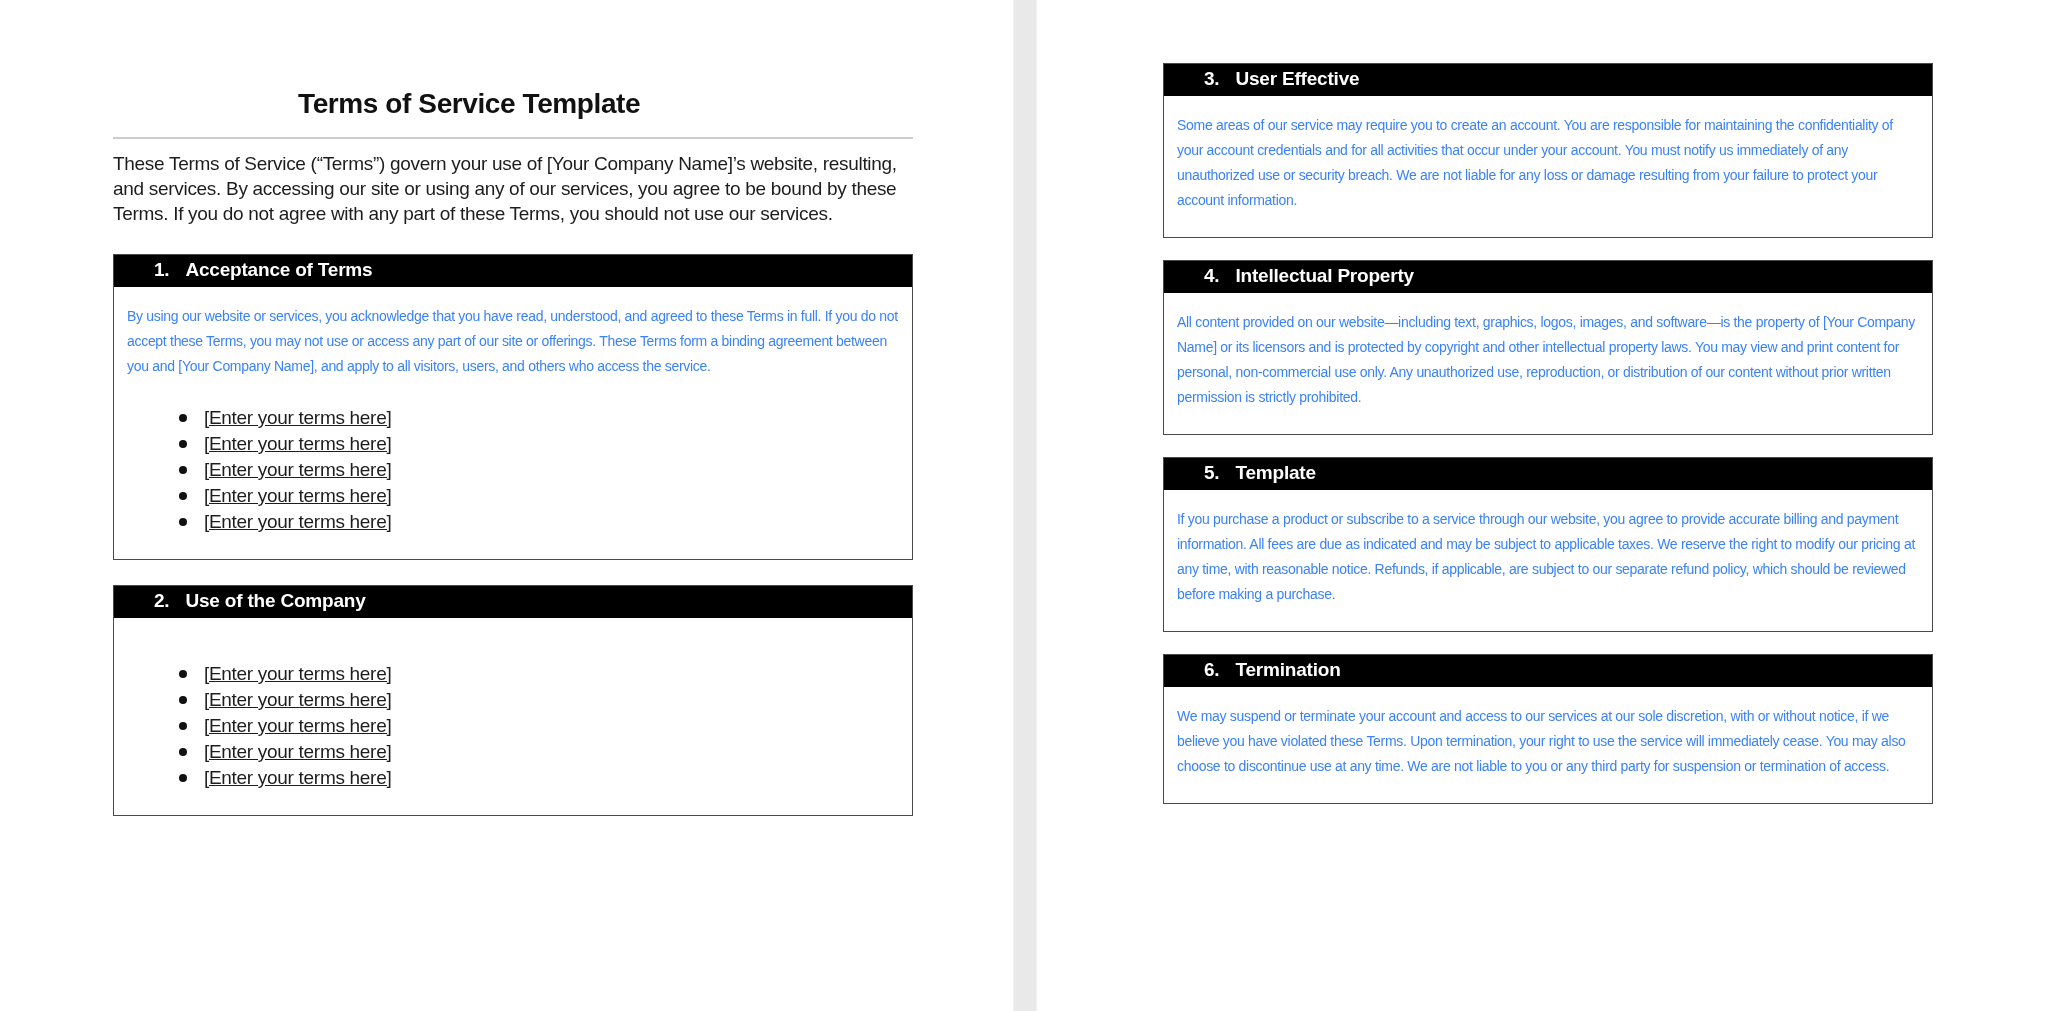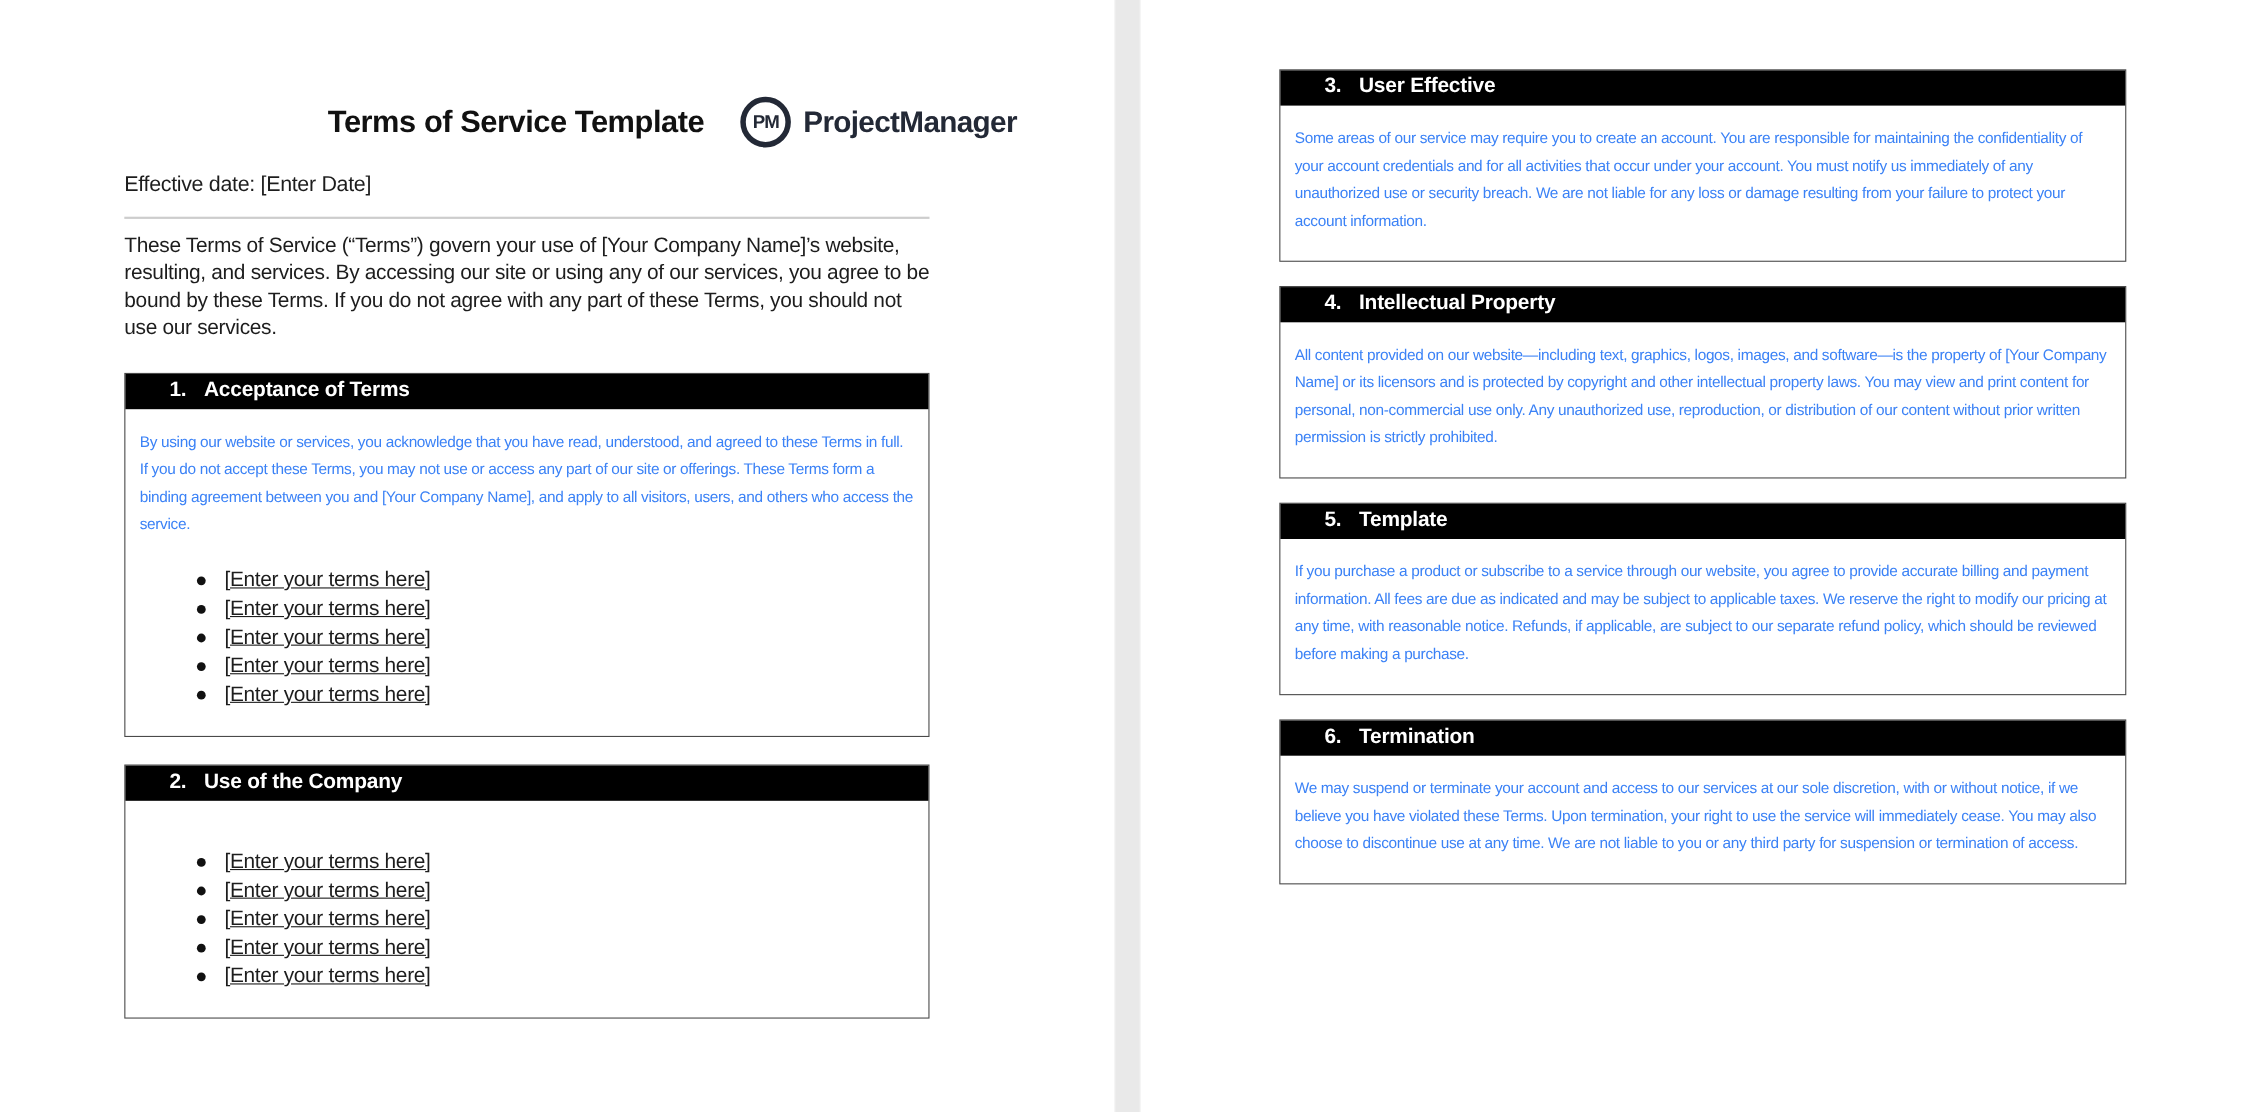--- a/index.html
+++ b/index.html
@@ -10,21 +10,21 @@
     font-family: "Liberation Sans", sans-serif;
     color: #1e1e1e;
     overflow: hidden;
   }
   .spread { display: flex; width: 2048px; height: 1011px; }
   .page { background: #ffffff; position: relative; }
   .page.left  { width: 1013px; }
   .gutter { width: 24px; background: #e9e9e9; border-left: 1px solid #f2f2f2; border-right: 1px solid #f2f2f2; }
   .page.right { flex: 1; }
 
-  .content-l { margin-left: 113px; width: 732px; }
+  .content-l { margin-left: 113px; width: 800px; }
   .content-r { margin-left: 126px; width: 770px; padding-top: 63px; }
 
   
   .doc-header { display: flex; align-items: center; margin: 88px 0 0 185px; }
   .doc-title {
     margin: 0; font-size: 28px; font-weight: bold; color: #111111;
     letter-spacing: -0.4px; white-space: nowrap;
   }
   .brand { display: flex; align-items: center; margin-left: 33px; }
   .pm-circle {
@@ -71,29 +71,22 @@
 </head>
 <body>
 
 <div class="spread">
 
   <div class="page left">
     <div class="content-l">
 
       <header class="doc-header">
         <h1 class="doc-title">Terms of Service Template</h1>
-        <div class="brand">
-          <span class="pm-circle">
-              <span>PM</span>
-            </span>
-          <span class="wordmark">ProjectManager</span>
-        </div>
       </header>
 
-      <div class="effective">Effective date: [Enter Date]</div>
 
       <div class="rule"></div>
 
       <p class="intro">These Terms of Service (“Terms”) govern your use of [Your Company Name]’s website, resulting, and services. By accessing our site or using any of our services, you agree to be bound by these Terms. If you do not agree with any part of these Terms, you should not use our services.</p>
 
       <section class="box mt-1">
         <div class="box-header">
           <span class="box-num">1.</span>
           <span>Acceptance of Terms</span>
         </div>

